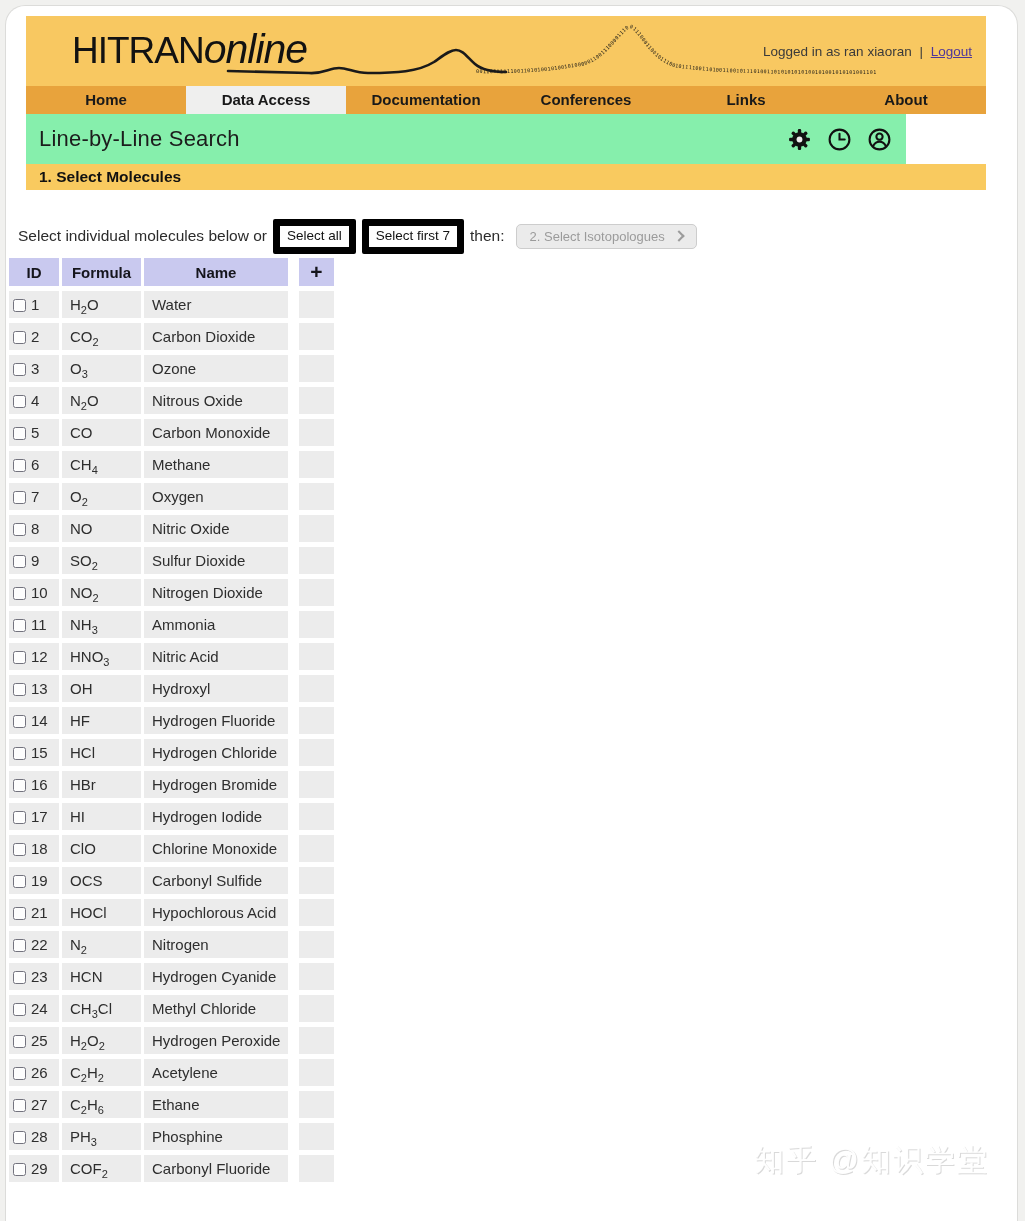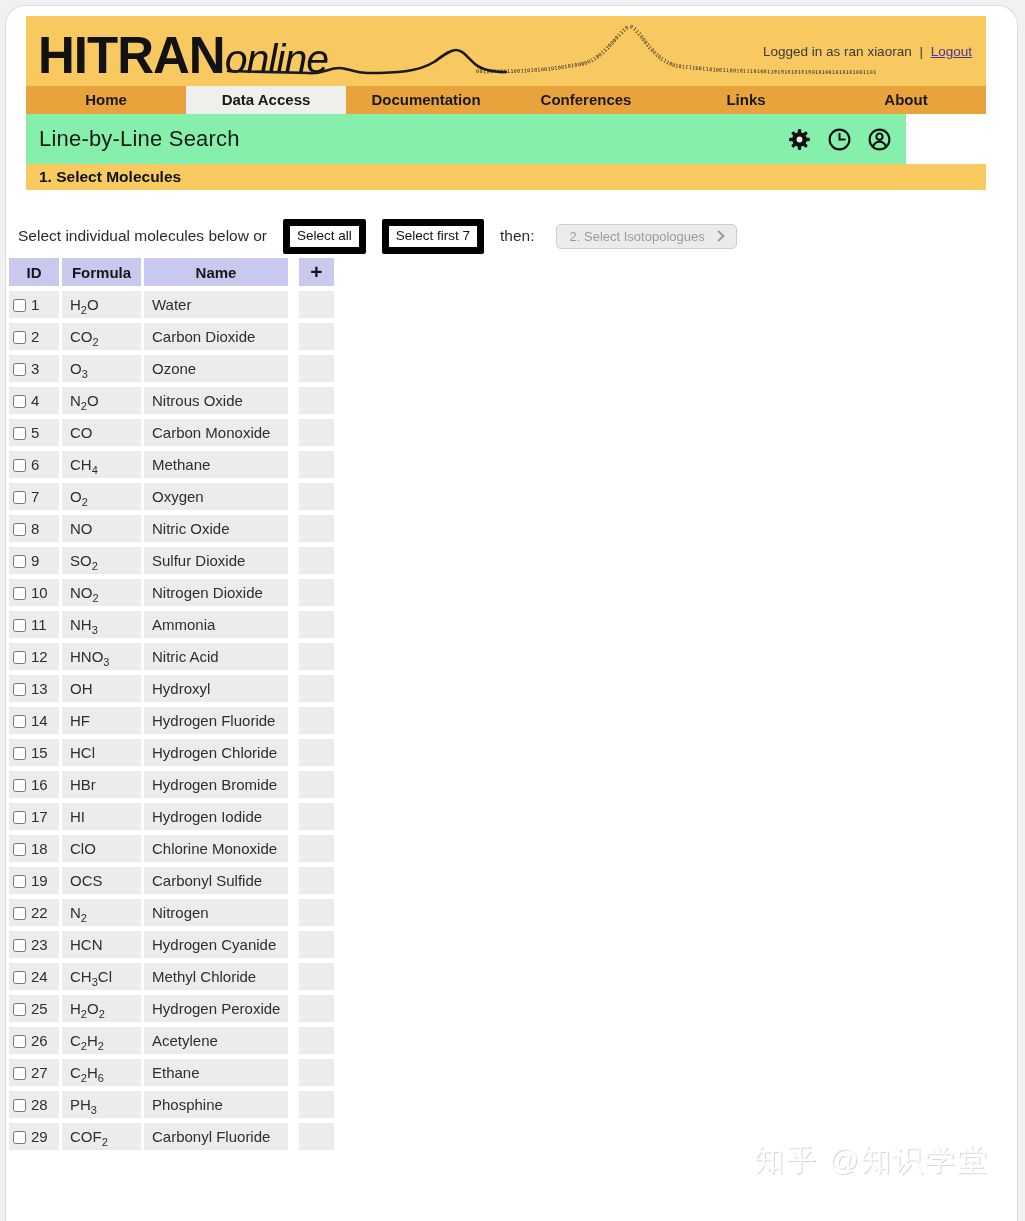--- a/index.html
+++ b/index.html
@@ -22,21 +22,21 @@
   
   .banner {
     position:absolute; left:20px; top:10px;
     width:960px; height:70px;
     background:#F8C861;
   }
   .logo {
     position:absolute; left:12px; top:10px;
     white-space:nowrap; color:#121212; cursor:pointer;
   }
-  .logo-bold { font-weight:bold; font-size:51px; letter-spacing:-1px; }
+  .logo-bold { font-weight:normal; font-size:37px; letter-spacing:-1px;margin-left:34px; }
   .logo-italic { font-style:italic; font-size:41px; letter-spacing:-1px; }
   .spectrum { position:absolute; left:0; top:0; pointer-events:none; }
   .login {
     position:absolute; right:14px; top:28px;
     font-size:13.5px; color:#3a3a3a; white-space:nowrap;
   }
   .login a { color:#4F3699; text-decoration:underline; cursor:pointer; }
   .login .sep { margin:0 4px; }
   
   .navbar {
@@ -65,21 +65,21 @@
     position:absolute; left:20px; top:158px;
     width:960px; height:26px;
     background:#F9CA5F;
     font-size:15.5px; font-weight:bold; color:#111;
     line-height:26px; padding-left:13px;
   }
   
   .intro {
     position:absolute; left:12px; top:213px;
     font-size:15.5px; color:#2b2b2b; white-space:nowrap;
-    display:flex; align-items:center; gap:16px;
+    display:flex; align-items:center; gap:6px;
   }
   .btn-plain {
     font-family:"Liberation Sans", sans-serif;
     font-size:13.5px; color:#111;
     background:#fdfdfd; border:7px solid #000000; border-radius:2px;
     padding:2px 7px; cursor:pointer; line-height:1.25;
   }
   .btn-next {
     font-family:"Liberation Sans", sans-serif;
     display:inline-flex; align-items:center; gap:9px;
@@ -345,20 +345,27 @@
           <td class="c-plus"></td>
         </tr>
         <tr>
           <td class="c-id"><input type="checkbox" style=""><span>19</span></td>
           <td class="c-f">OCS</td>
           <td class="c-n">Carbonyl Sulfide</td>
           <td class="c-sp"></td>
           <td class="c-plus"></td>
         </tr>
         <tr>
+          <td class="c-id"><input type="checkbox" style=""><span>21</span></td>
+          <td class="c-f">HOCl</td>
+          <td class="c-n">Hypochlorous Acid</td>
+          <td class="c-sp"></td>
+          <td class="c-plus"></td>
+        </tr>
+        <tr>
           <td class="c-id"><input type="checkbox" style=""><span>22</span></td>
           <td class="c-f">N<sub>2</sub></td>
           <td class="c-n">Nitrogen</td>
           <td class="c-sp"></td>
           <td class="c-plus"></td>
         </tr>
         <tr>
           <td class="c-id"><input type="checkbox" style=""><span>23</span></td>
           <td class="c-f">HCN</td>
           <td class="c-n">Hydrogen Cyanide</td>

